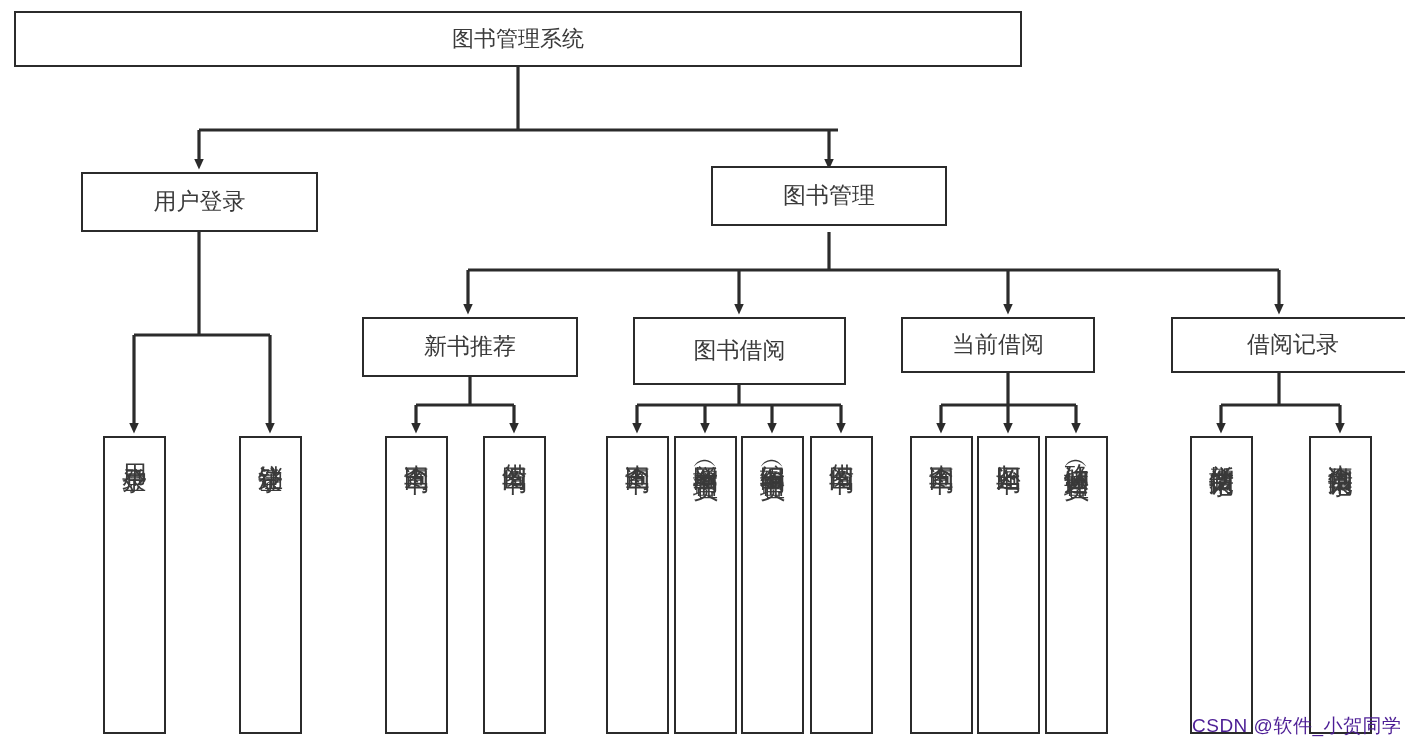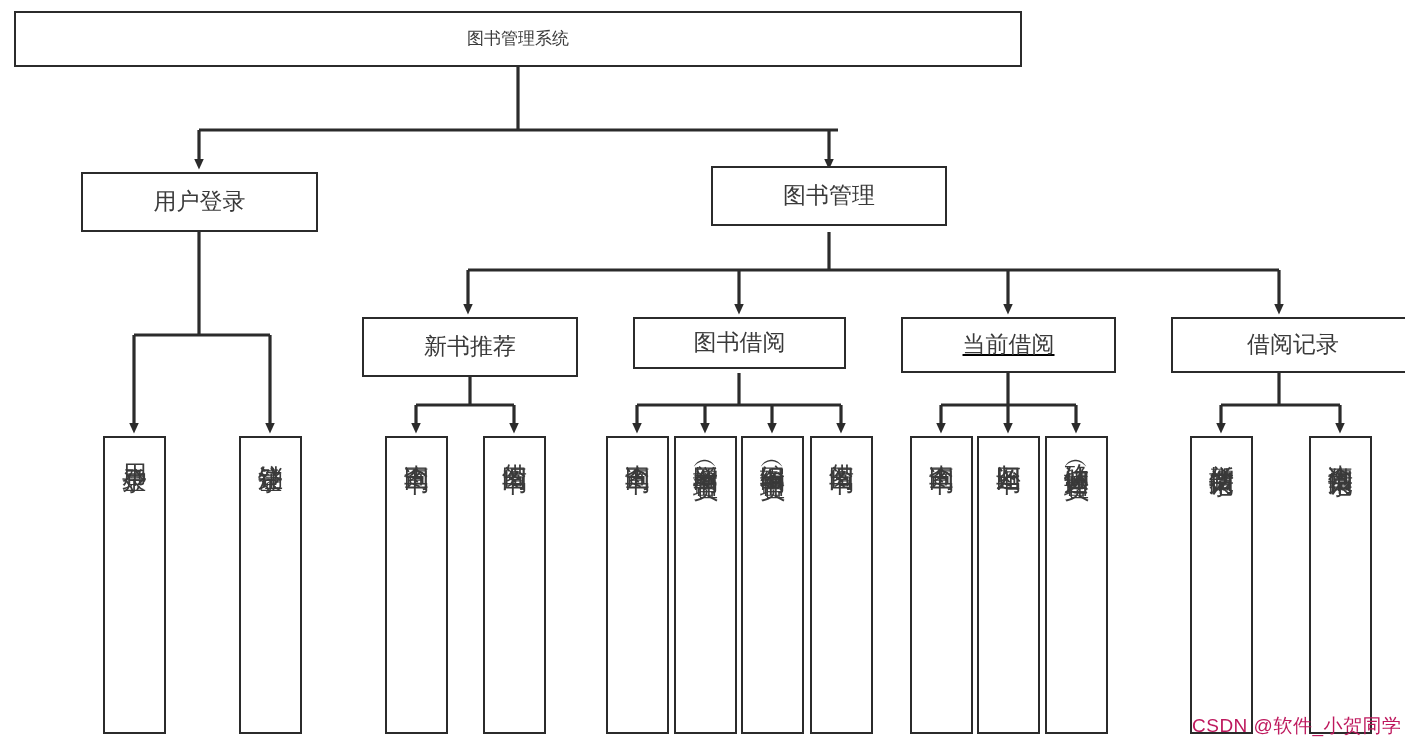--- a/index.html
+++ b/index.html
@@ -23,35 +23,35 @@
     justify-content:center;
     z-index:2;
   }
   .node .lbl{
     color:#3a3a3a;
     line-height:1.18;
     text-align:center;
     white-space:pre;
   }
   .node.h .lbl{font-size:23px;}
-  .node.root .lbl{font-size:17px;}
+  .node.root .lbl{font-size:22px;}
 
   
   .node.v{align-items:flex-start;padding-top:6px;}
   .node.v .lbl{
     writing-mode:vertical-rl;
     text-orientation:upright;
     font-size:25px;
     letter-spacing:2px;
     line-height:1;
   }
 
   .watermark{
     position:absolute;
-    color:#be185d;
+    color:#4c1d95;
     font-size:19px;
     z-index:5;
     white-space:nowrap;
     letter-spacing:0.5px;
   }
 </style>
 </head>
 <body>
 
 <div id="canvas">
@@ -113,24 +113,24 @@
   <div class="node h" style="left:81px;top:172px;width:237px;height:60px;">
     <span class="lbl">用户登录</span>
   </div>
   <div class="node h" style="left:711px;top:166px;width:236px;height:60px;">
     <span class="lbl">图书管理</span>
   </div>
 
   <div class="node h" style="left:362px;top:317px;width:216px;height:60px;">
     <span class="lbl">新书推荐</span>
   </div>
-  <div class="node h" style="left:633px;top:317px;width:213px;height:52px;">
+  <div class="node h" style="left:633px;top:317px;width:213px;height:68px;">
     <span class="lbl">图书借阅</span>
   </div>
-  <div class="node h" style="left:901px;top:317px;width:215px;height:56px;text-decoration:underline;">
+  <div class="node h" style="left:901px;top:317px;width:194px;height:56px;">
     <span class="lbl">当前借阅</span>
   </div>
   <div class="node h" style="left:1171px;top:317px;width:244px;height:56px;">
     <span class="lbl">借阅记录</span>
   </div>
 
   <div class="node v" style="left:103px;top:436px;width:63px;height:298px;">
     <span class="lbl">用户登录</span>
   </div>
   <div class="node v" style="left:239px;top:436px;width:63px;height:298px;">

